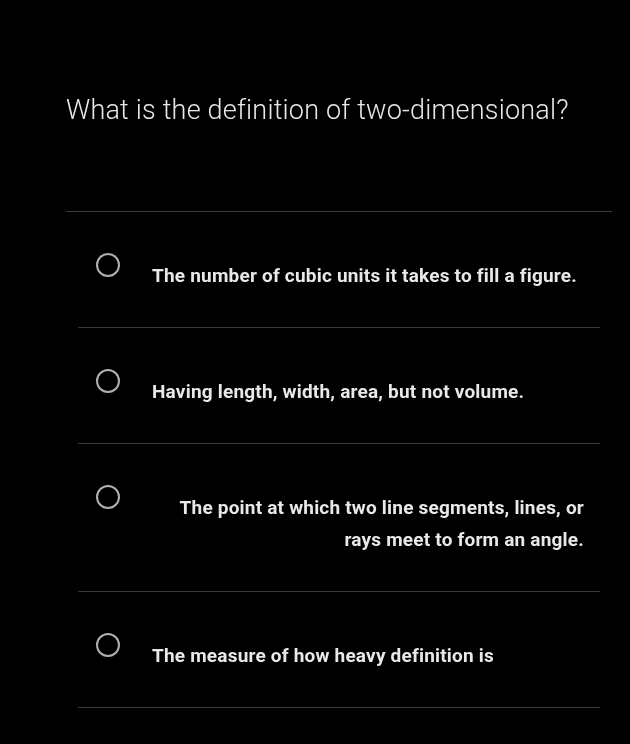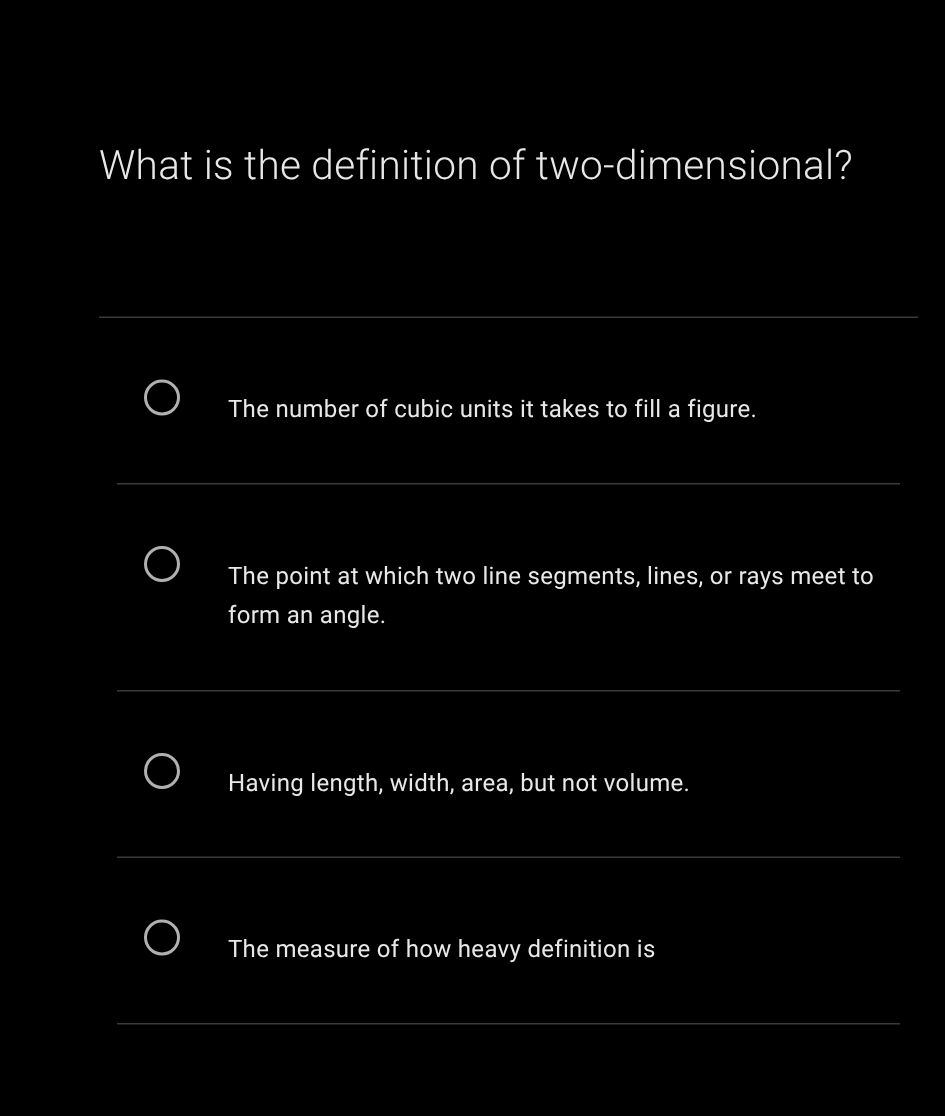--- a/index.html
+++ b/index.html
@@ -39,44 +39,45 @@
     .radio {
       flex: 0 0 auto;
       width: 24px;
       height: 24px;
       border: 2.5px solid #b0b0b0;
       border-radius: 50%;
       margin-right: 20px;
       margin-top: 5px;
     }
     .option-text {
-      font-size: 16px;
-      font-weight: 400;
+      font-size: 19px;
+      font-weight: 700;
       line-height: 1.65;
       color: #e8e8e8;
       letter-spacing: 0.2px;
       padding-right: 4px;
+      text-align: right;
     }
   </style>
 </head>
 <body>
 
 <div class="question-container">
   <div class="question-text">What is the definition of two-dimensional?</div>
   <div class="options">
     <div class="option-row">
       <div class="radio"></div>
       <div class="option-text">The number of cubic units it takes to fill a figure.</div>
     </div>
     <div class="option-row">
       <div class="radio"></div>
-      <div class="option-text">The point at which two line segments, lines, or rays meet to form an angle.</div>
+      <div class="option-text">Having length, width, area, but not volume.</div>
     </div>
     <div class="option-row">
       <div class="radio"></div>
-      <div class="option-text">Having length, width, area, but not volume.</div>
+      <div class="option-text">The point at which two line segments, lines, or rays meet to form an angle.</div>
     </div>
     <div class="option-row">
       <div class="radio"></div>
       <div class="option-text">The measure of how heavy definition is</div>
     </div>
   </div>
 </div>
 
 </body></html>

